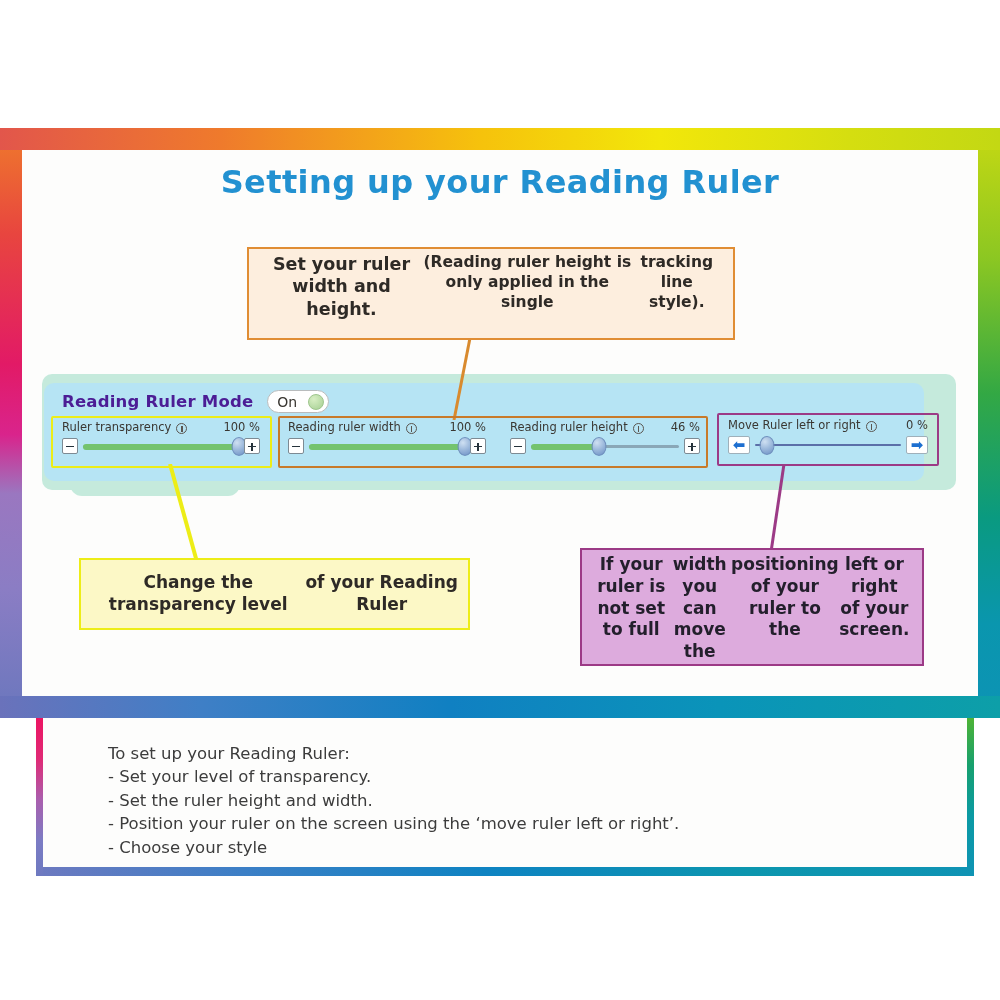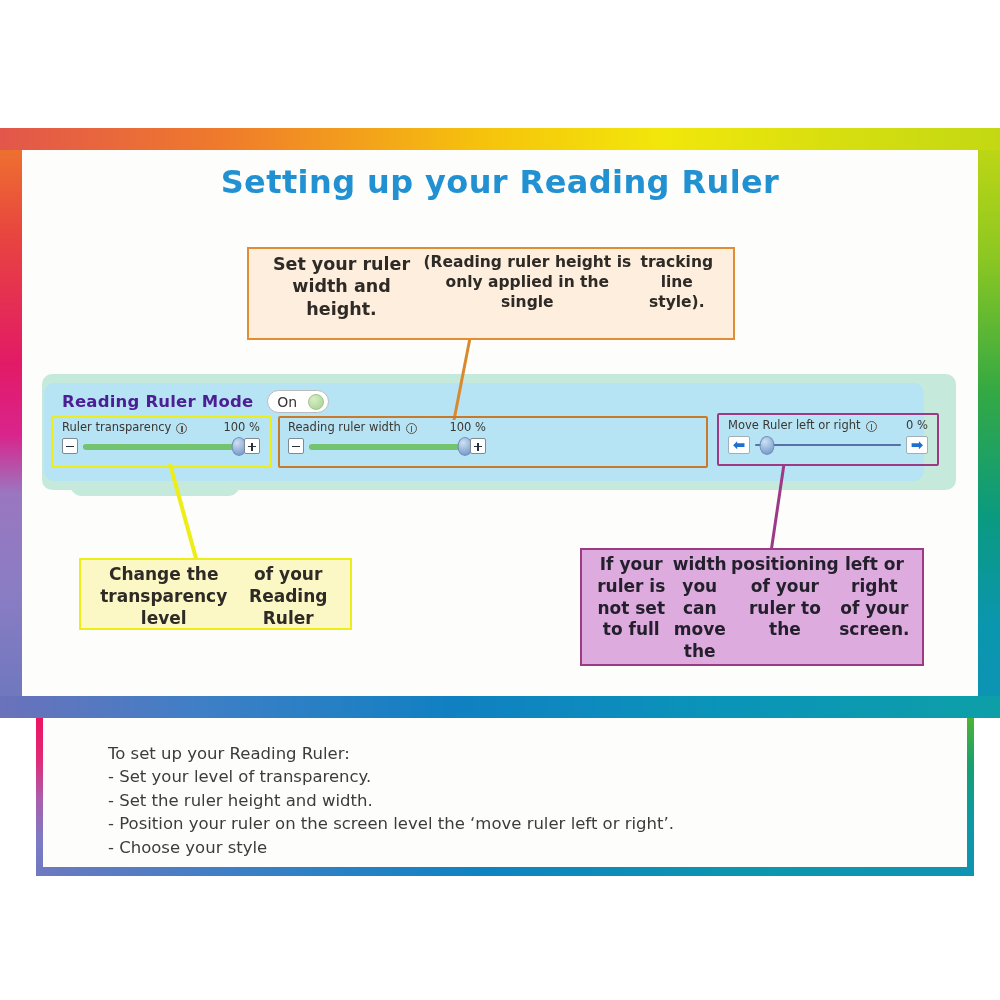--- a/index.html
+++ b/index.html
@@ -72,23 +72,23 @@
   .callout span { display: block; }
 
   .callout-orange {
     left: 247px; top: 247px; width: 488px; height: 93px;
     background: #fdeede; border-color: #e08d34; font-size: 15.5px;
     padding: 4px 14px;
   }
   .callout-orange .big { font-size: 17.5px; margin-bottom: 3px; }
 
   .callout-yellow {
-    left: 79px; top: 558px; width: 273px; height: 72px;
+    left: 79px; top: 558px; width: 391px; height: 72px;
     background: #fcf8c6; border-color: #eded17; font-size: 17px;
-    padding: 4px 10px; color: #2e2a26;
+    padding: 12px 10px; color: #2e2a26;
   }
 
   .callout-purple {
     left: 580px; top: 548px; width: 344px; height: 118px;
     background: #ddabdd; border-color: #9c3a86; font-size: 17px;
     padding: 4px 12px; color: #231f2c;
   }
 
   
   .connector { position: absolute; z-index: 6; }
@@ -281,20 +281,38 @@
       <div class="pm-btn"></div>
       <div class="track">
         <div class="track-bg"></div>
         <div class="track-fill" style="width:100%;"></div>
         <div class="knob" style="left:100%;"></div>
       </div>
       <div class="pm-btn plus"></div>
     </div>
   </div>
 
+  <div class="sl" style="left:510px; top:420px; width:190px;">
+    <div class="sl-head">
+      <div class="sl-name">
+        <span>Reading ruler height</span>
+        <span class="info-icon"></span>
+      </div>
+      <div class="sl-val">46 %</div>
+    </div>
+    <div class="sl-track-row">
+      <div class="pm-btn"></div>
+      <div class="track">
+        <div class="track-bg"></div>
+        <div class="track-fill" style="width:46%;"></div>
+        <div class="knob" style="left:46%;"></div>
+      </div>
+      <div class="pm-btn plus"></div>
+    </div>
+  </div>
 
   <div class="sl" style="left:728px; top:418px; width:200px;">
     <div class="sl-head">
       <div class="sl-name">
         <span>Move Ruler left or right</span>
         <span class="info-icon"></span>
       </div>
       <div class="sl-val">0 %</div>
     </div>
     <div class="sl-track-row">
@@ -312,17 +330,17 @@
   </div>
 
   <div class="frame-sub">
     <div class="frame-sub-inner"></div>
   </div>
 
   <div class="sub-text">
     <div>To set up your Reading Ruler:</div>
     <div>- Set your level of transparency.</div>
     <div>- Set the ruler height and width.</div>
-    <div>- Position your ruler on the screen level the ‘move ruler left or right’.</div>
+    <div>- Position your ruler on the screen using the ‘move ruler left or right’.</div>
     <div>- Choose your style</div>
   </div>
 
 </div>
 
 </body></html>

